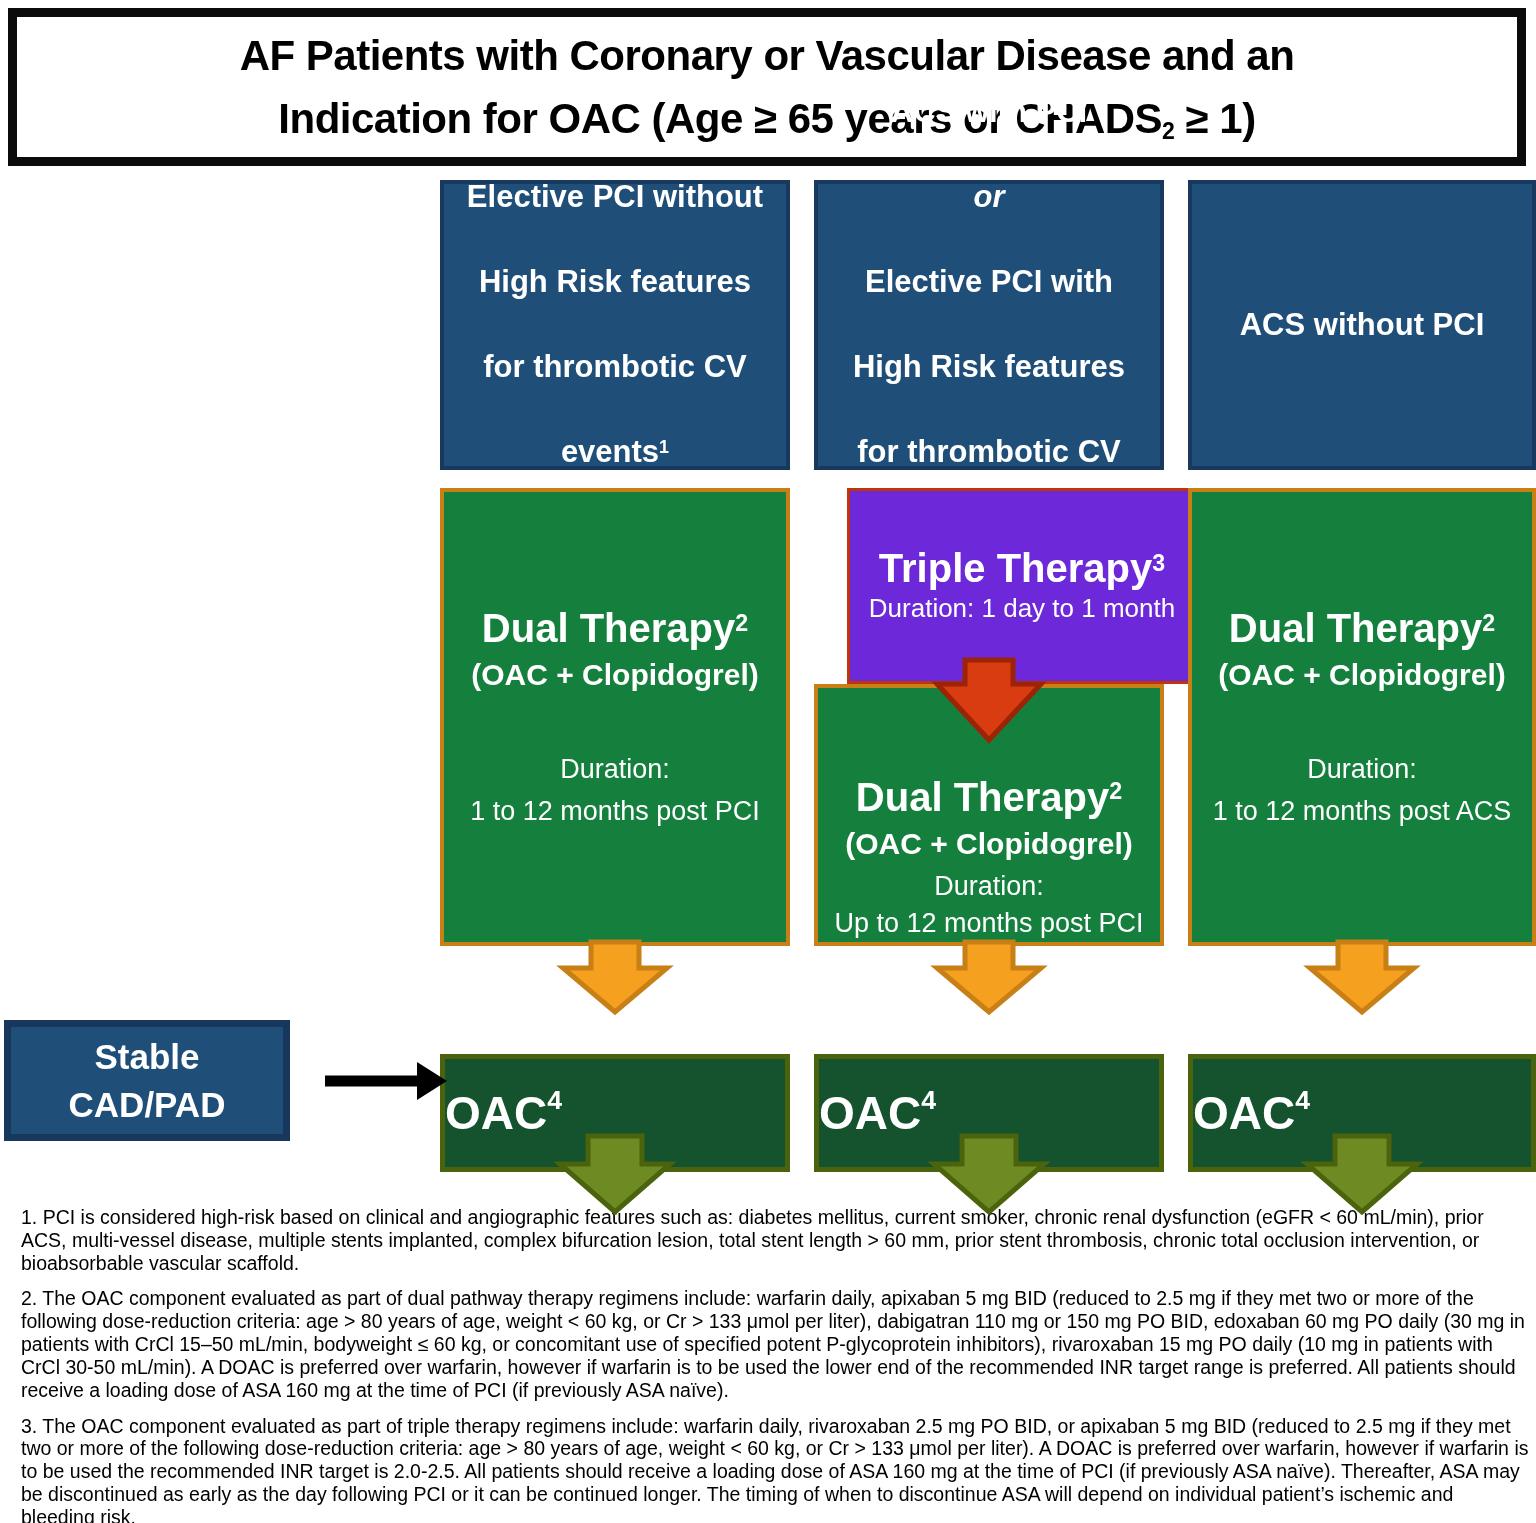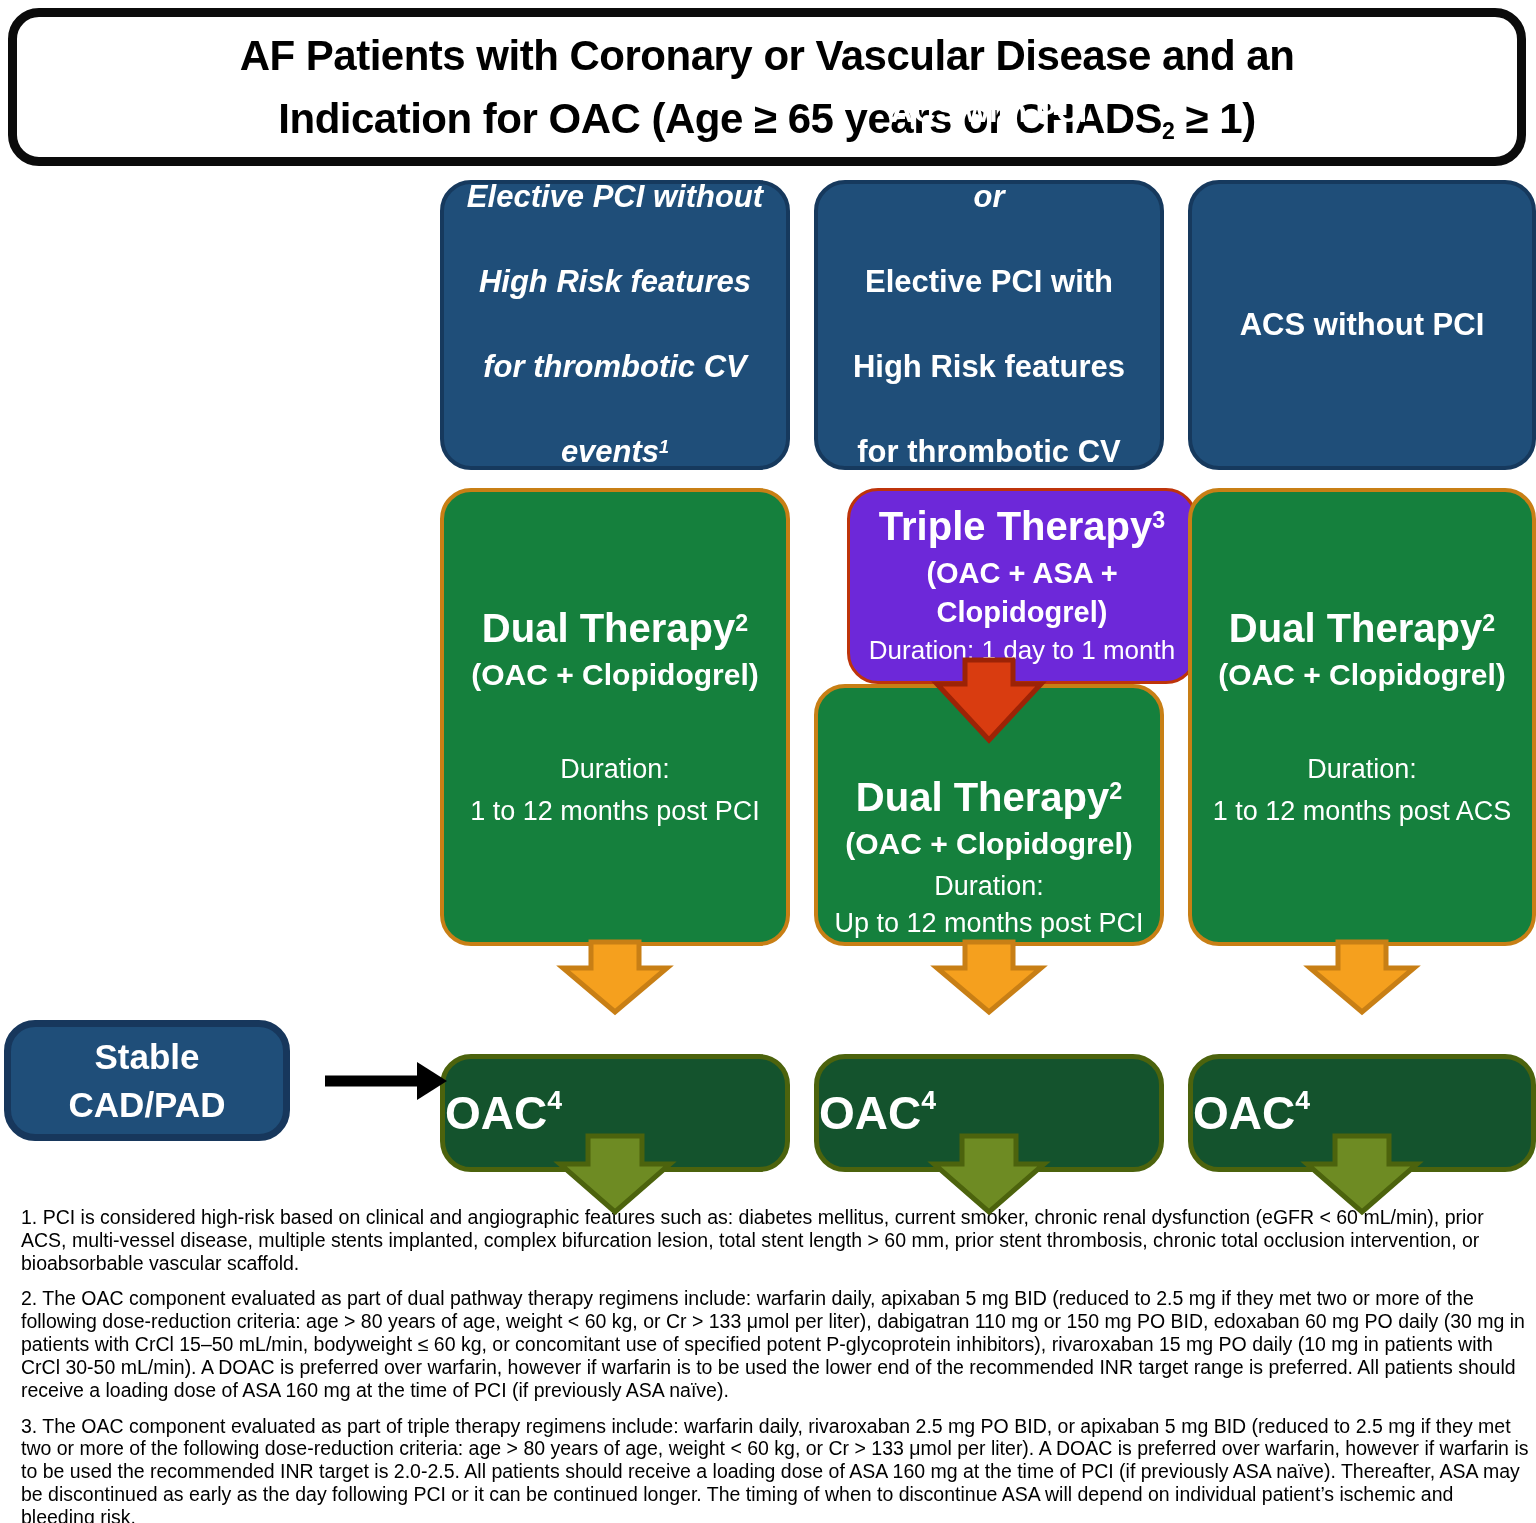--- a/index.html
+++ b/index.html
@@ -1,20 +1,20 @@
 <!DOCTYPE html>
 <html><head>
 <meta charset="utf-8">
 <style>
   html,body{margin:0;padding:0;background:#fff;}
   .canvas{
     position:relative;width:1536px;height:1523px;background:#ffffff;
     font-family:"Liberation Sans",sans-serif;overflow:hidden;
   }
-  .abs{position:absolute;box-sizing:border-box;border-radius:31px;}
+  .abs{position:absolute;box-sizing:border-box;}
   
   .title-box{
     left:8px;top:8px;width:1518px;height:158px;
     border:9px solid #0b0b0b;background:#ffffff;
     display:flex;flex-direction:column;justify-content:center;align-items:center;
     text-align:center;font-weight:bold;font-size:42px;line-height:1.5;color:#000;
     letter-spacing:-0.5px;
   }
   sub{font-size:55%;line-height:0;position:relative;top:0.28em;vertical-align:baseline;}
   sup{font-size:58%;line-height:0;position:relative;top:-0.5em;vertical-align:baseline;}
@@ -78,21 +78,21 @@
 </head>
 <body>
 
 <div class="canvas">
 
   <div class="abs title-box">
     <div>AF Patients with Coronary or Vascular Disease and an</div>
     <div><span>Indication for OAC (Age ≥ 65 years or CHADS</span><sub>2</sub><span> ≥ 1)</span></div>
   </div>
 
-  <div class="abs hdr" style="left:440px;font-style:italic;">
+  <div class="abs hdr" style="left:440px;">
     <div>Elective PCI without</div>
     <div>High Risk features</div>
     <div>for thrombotic CV</div>
     <div><span>events</span><sup>1</sup></div>
   </div>
 
   <div class="abs hdr" style="left:814px;">
     <div>ACS with PCI</div>
     <div class="italic">or</div>
     <div>Elective PCI with</div>
@@ -107,21 +107,20 @@
 
   <div class="abs therapy centered" style="left:440px;top:488px;height:458px;">
     <div class="t-title"><span>Dual Therapy</span><sup>2</sup></div>
     <div class="t-combo">(OAC + Clopidogrel)</div>
     <div class="t-durlabel">Duration:</div>
     <div class="t-dur">1 to 12 months post PCI</div>
   </div>
 
   <div class="abs redbox">
     <div class="r-title"><span>Triple Therapy</span><sup>3</sup></div>
-    <div class="r-combo">(OAC + ASA + Clopidogrel)</div>
     <div class="r-dur">Duration: 1 day to 1 month</div>
   </div>
 
   <div class="abs therapy mid-orange">
     <div class="t-title"><span>Dual Therapy</span><sup>2</sup></div>
     <div class="t-combo">(OAC + Clopidogrel)</div>
     <div class="t-durlabel">Duration:</div>
     <div class="t-dur">Up to 12 months post PCI</div>
   </div>
 

